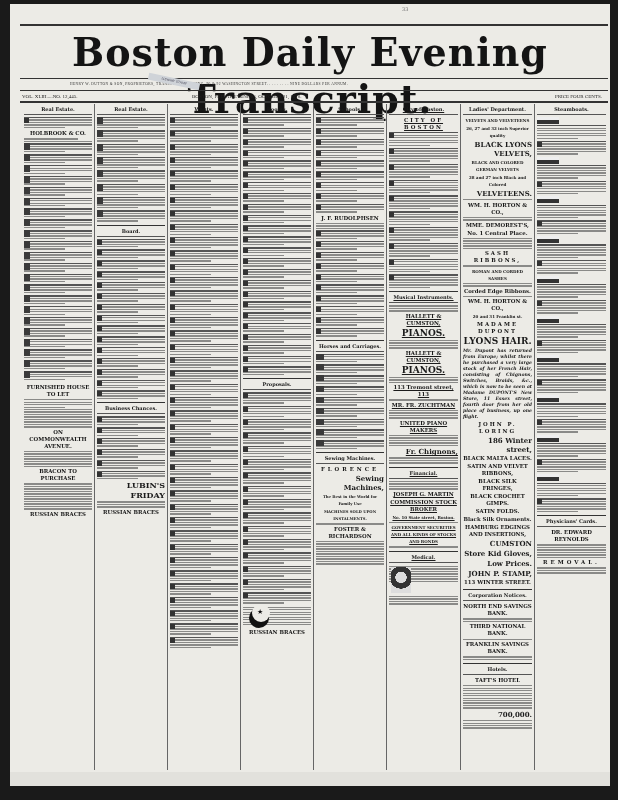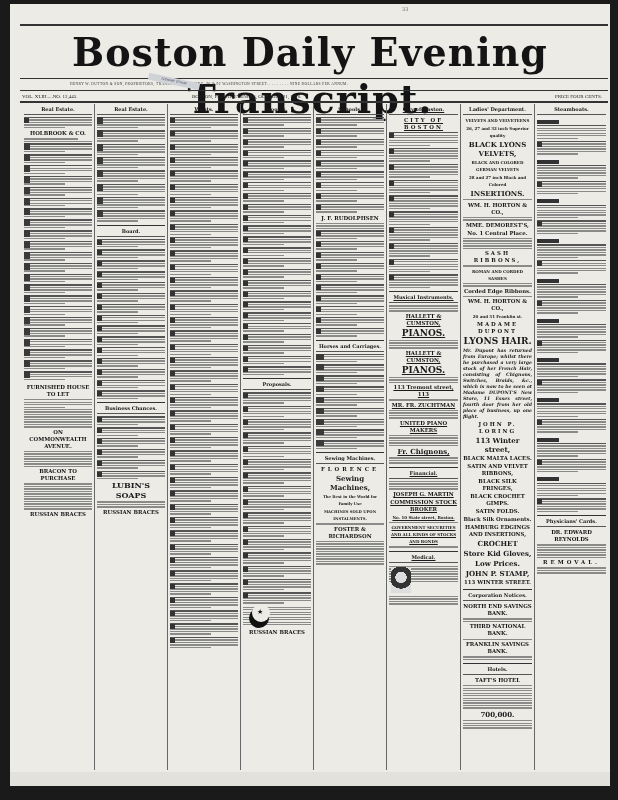--- a/index.html
+++ b/index.html
@@ -21,21 +21,21 @@
   .colhead{font-size:5px;font-weight:bold;text-align:center;padding:2px 0 2px;border-bottom:1px solid #555;margin-bottom:2px;font-family:"DejaVu Serif",serif;}
   .sechead{font-size:5px;font-weight:bold;text-align:center;border-top:1.5px solid #333;border-bottom:1px solid #555;padding:2px 0;margin:3px 0 2px;}
   .ad{margin:0 0 2px;}
   .line{height:1.4px;background:#8a8a88;margin:1.1px 0;}
   .line.d{background:#555;}
   .line.s{width:60%;}
   .line.m{width:80%;}
   .init{float:left;width:5px;height:5px;background:#333;margin:1px 1px 0 0;}
   .house{float:left;width:6px;height:7px;background:#3a3a3a;margin:0 2px 0 0;}
   .ship{height:7px;background:linear-gradient(#eee 0 40%, #333 40% 100%);width:22px;margin:1px 0;}
-  .big{font-size:7px;font-weight:bold;text-align:center;line-height:9px;margin:1px 0;}
+  .big{font-size:7px;font-weight:bold;text-align:right;line-height:9px;margin:1px 0;}
   .big2{font-size:9px;font-weight:bold;text-align:center;line-height:11px;margin:1px 0;}
   .med{font-size:5.4px;font-weight:bold;text-align:center;line-height:7px;margin:1px 0;}
   .ital{font-size:5.6px;font-style:italic;font-weight:bold;line-height:7px;text-align:justify;}
   .crescent{width:20px;height:20px;border-radius:50%;background:#111;position:relative;margin:2px 0 0 6px;float:left;}
   .crescent:after{content:"";position:absolute;left:3px;top:-4px;width:18px;height:18px;border-radius:50%;background:#ecebe6;}
   .star{position:absolute;left:8px;top:0;font-size:7px;color:#111;z-index:2;}
   .face{width:20px;height:26px;background:radial-gradient(circle at 50% 40%, #ddd 0 30%, #333 31% 60%, #ddd 61%);float:left;margin:2px;}
 </style>
 </head>
 <body>
@@ -477,21 +477,21 @@
           </div>
           <div class="ad">
             <div class="init"></div>
             <div class="line d"></div>
             <div class="line"></div>
             <div class="line"></div>
             <div class="line s"></div>
           </div>
         </div>
       <div class="big" style="font-size:8px">LUBIN'S</div>
-      <div class="big" style="font-size:8px">SOAPS</div>
+      <div class="big" style="font-size:8px">FRIDAY</div>
       <div class="line"></div>
         <div class="line"></div>
         <div class="line"></div>
       <div class="med">RUSSIAN BRACES</div>
     </div>
 
     <div class="col" style="width:73px;">
       <div class="colhead">Wants.</div>
       <div id="c3fill">
           <div class="ad">
@@ -1519,21 +1519,21 @@
         <div class="line"></div>
     </div>
 
     <div class="col" style="width:74px;">
       <div class="colhead">Ladies' Department.</div>
       <div class="med" style="font-size:4px">VELVETS AND VELVETEENS</div>
       <div class="med" style="font-size:4px">26, 27 and 32 inch Superior quality</div>
       <div class="big">BLACK LYONS VELVETS,</div>
       <div class="med" style="font-size:4px">BLACK AND COLORED GERMAN VELVETS</div>
       <div class="med" style="font-size:4px">28 and 27 inch Black and Colored</div>
-      <div class="big">INSERTIONS.</div>
+      <div class="big">VELVETEENS.</div>
       <div class="line"></div>
       <div class="med">WM. H. HORTON &amp; CO.,</div>
       <div class="line"></div>
         <div class="line"></div>
       <div class="med">MME. DEMOREST'S,</div>
       <div class="med">No. 1 Central Place.</div>
       <div class="line"></div>
         <div class="line"></div>
         <div class="line"></div>
         <div class="line"></div>
@@ -1544,29 +1544,29 @@
       <div class="line"></div>
         <div class="line"></div>
       <div class="med">Corded Edge Ribbons.</div>
       <div class="line"></div>
       <div class="med">WM. H. HORTON &amp; CO.,</div>
       <div class="med" style="font-size:4px">20 and 31 Franklin st.</div>
       <div class="med" style="letter-spacing:2px">MADAME DUPONT</div>
       <div class="big2">LYONS HAIR.</div>
       <div class="ital" style="font-size:4.6px;line-height:6px">Mr. Dupont has returned from Europe; whilst there he purchased a very large stock of her French Hair, consisting of Chignons, Switches, Braids, &amp;c., which is now to be seen at Madame DUPONT'S New Store, 11 Essex street, fourth door from her old place of business, up one flight.</div>
       <div class="med" style="letter-spacing:2px">JOHN P. LORING</div>
-      <div class="big">113 Winter street,</div>
+      <div class="big">186 Winter street,</div>
       <div class="med">BLACK MALTA LACES.</div>
       <div class="med">SATIN AND VELVET RIBBONS,</div>
       <div class="med">BLACK SILK FRINGES,</div>
       <div class="med">BLACK CROCHET GIMPS.</div>
       <div class="med">SATIN FOLDS.</div>
       <div class="med">Black Silk Ornaments.</div>
       <div class="med">HAMBURG EDGINGS AND INSERTIONS,</div>
-      <div class="big">CROCHET</div>
+      <div class="big">CUMSTON</div>
       <div class="big">Store Kid Gloves,</div>
       <div class="big">Low Prices.</div>
       <div class="big">JOHN P. STAMP,</div>
       <div class="med">113 WINTER STREET.</div>
       <div class="sechead">Corporation Notices.</div>
       <div class="med">NORTH END SAVINGS BANK.</div>
       <div class="line"></div>
         <div class="line"></div>
       <div class="med">THIRD NATIONAL BANK.</div>
       <div class="line"></div>

